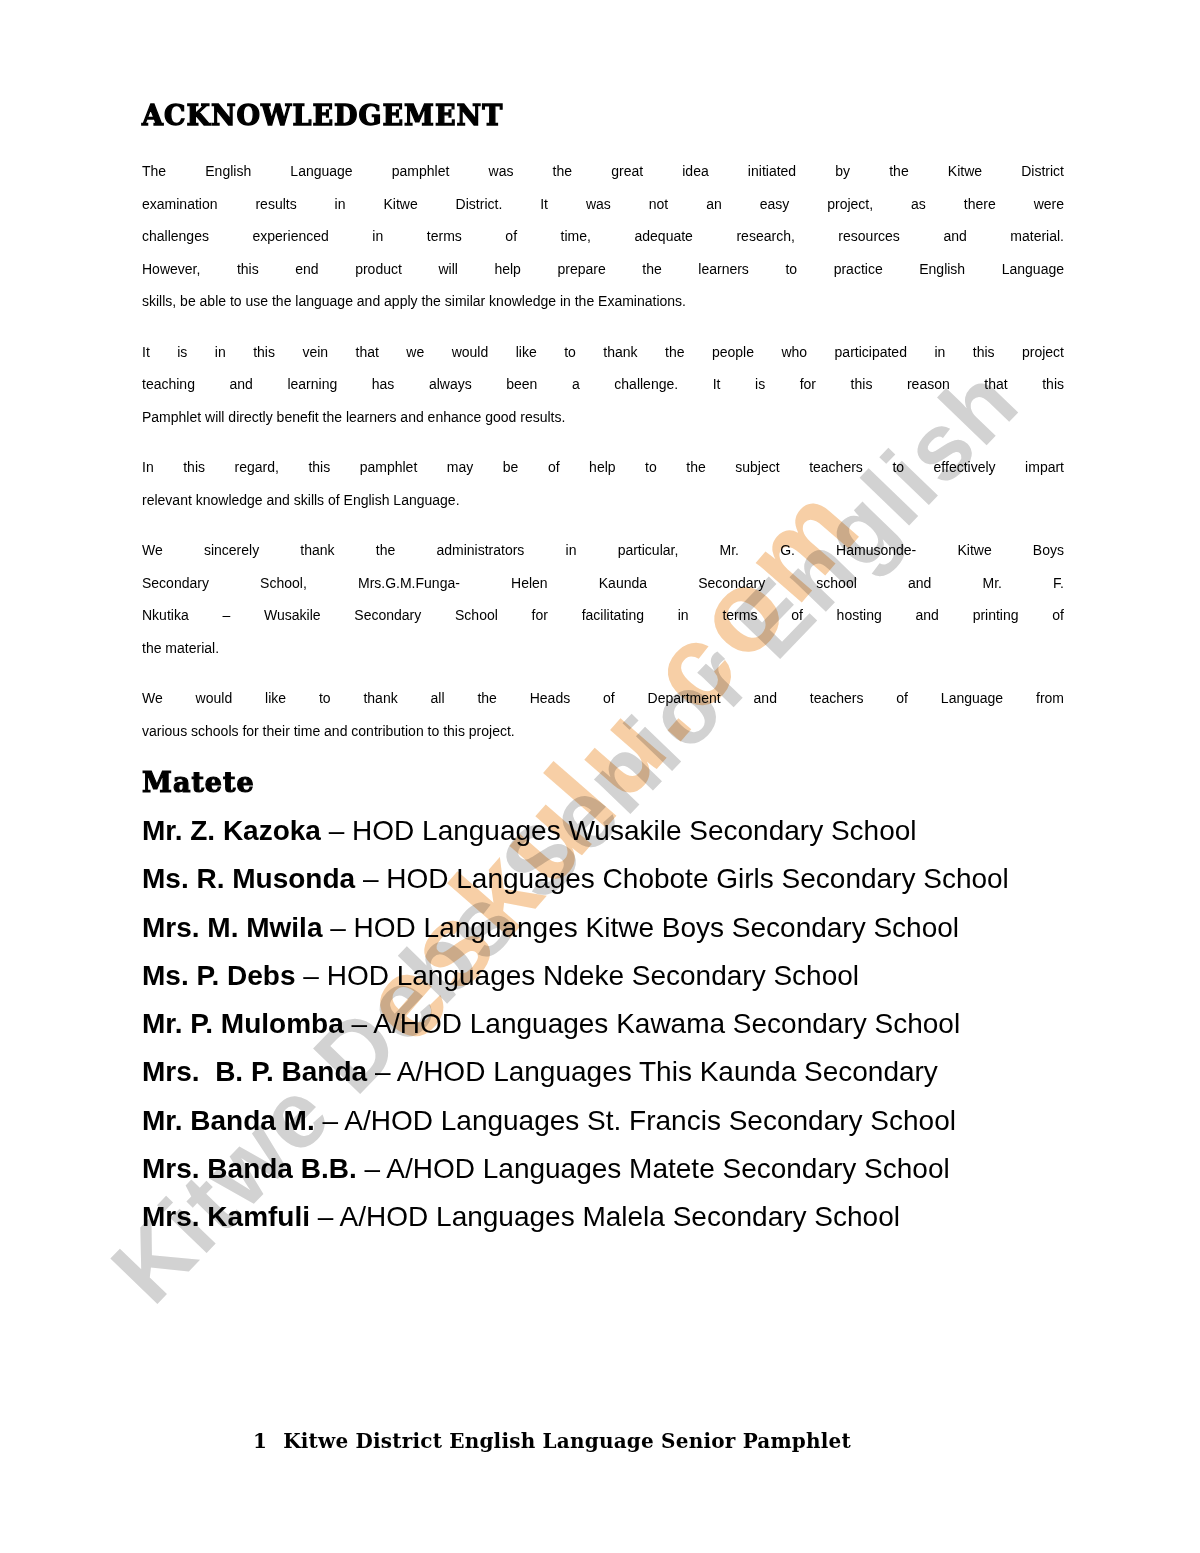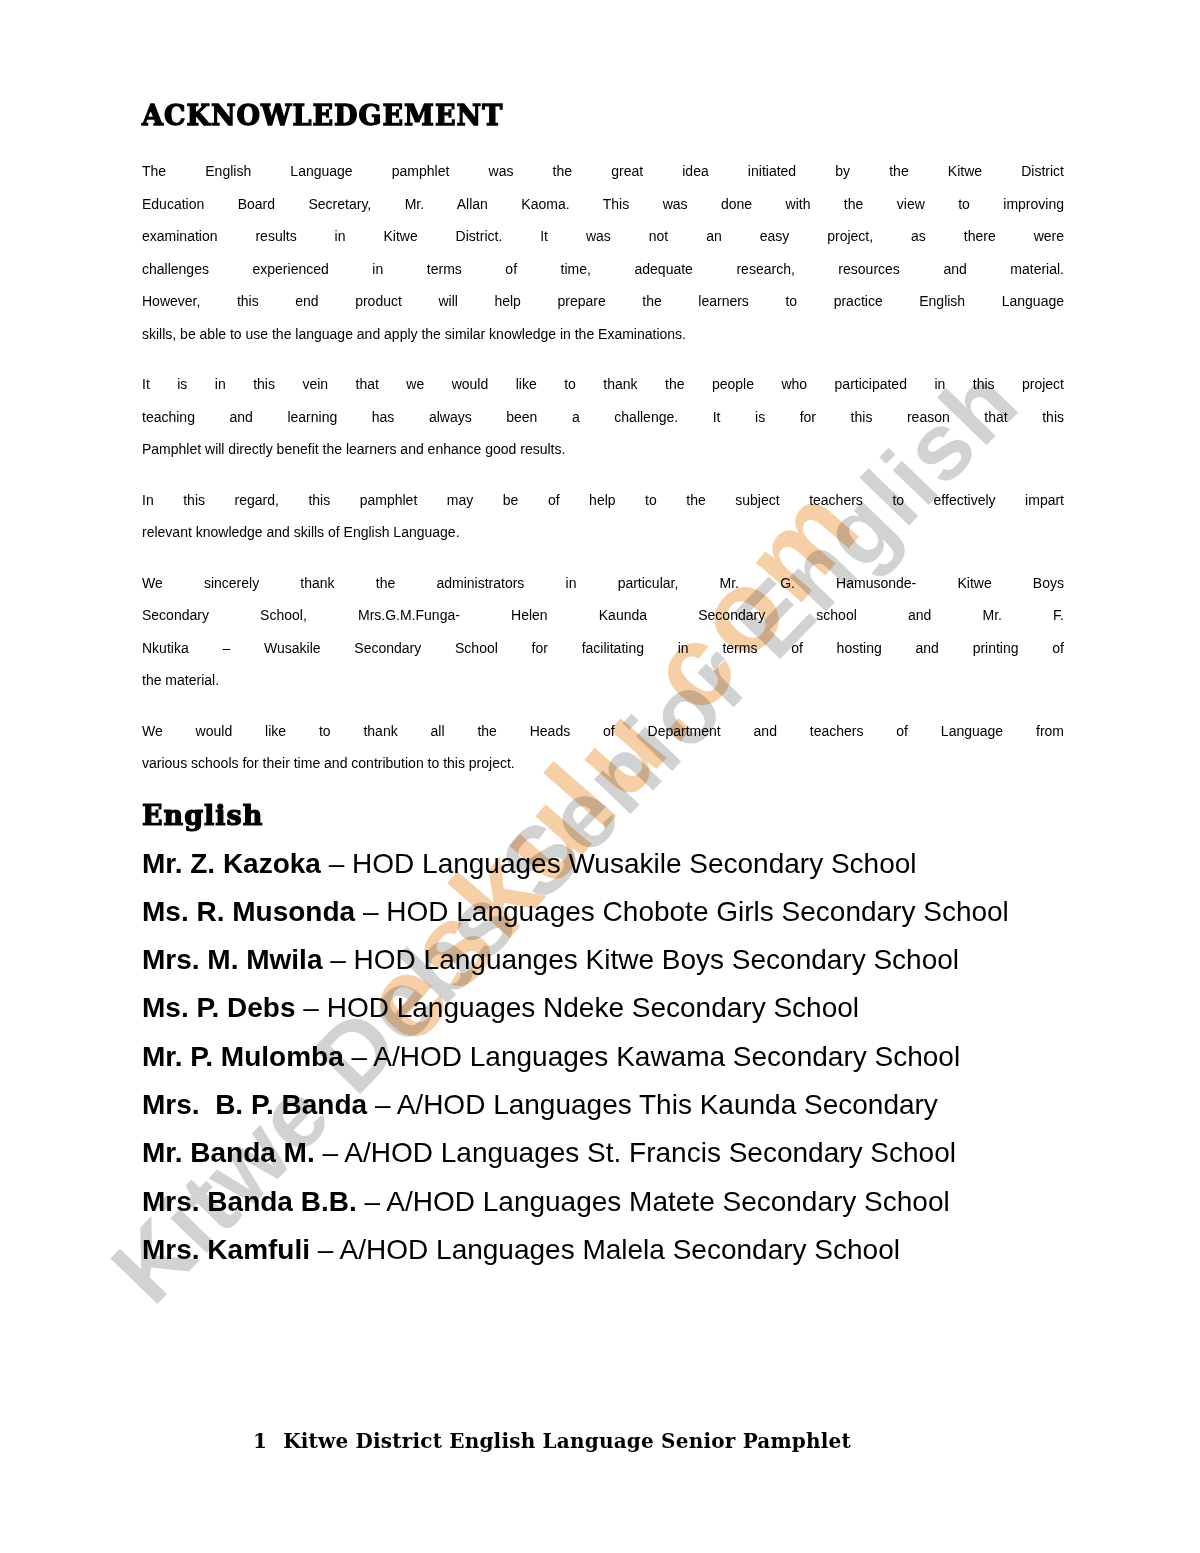--- a/index.html
+++ b/index.html
@@ -101,21 +101,20 @@
 
   <div class="wm wm-orange">eskulu.com</div>
 
   <div class="content">
 
     <h1 class="doc-title">ACKNOWLEDGEMENT</h1>
 
     <div id="paragraphs">
         <div class="para">
           <div class="pline">The English Language pamphlet was the great idea initiated by the Kitwe District</div>
-          <div class="pline">Education Board Secretary, Mr. Allan Kaoma. This was done with the view to improving</div>
           <div class="pline">examination results in Kitwe District. It was not an easy project, as there were</div>
           <div class="pline">challenges experienced in terms of time, adequate research, resources and material.</div>
           <div class="pline">However, this end product will help prepare the learners to practice English Language</div>
           <div class="pline plast">skills, be able to use the language and apply the similar knowledge in the Examinations.</div>
         </div>
         <div class="para">
           <div class="pline">It is in this vein that we would like to thank the people who participated in this project</div>
           <div class="pline">teaching and learning has always been a challenge. It is for this reason that this</div>
           <div class="pline plast">Pamphlet will directly benefit the learners and enhance good results.</div>
         </div>
@@ -128,21 +127,21 @@
           <div class="pline">Secondary School, Mrs.G.M.Funga- Helen Kaunda Secondary school and Mr. F.</div>
           <div class="pline">Nkutika – Wusakile Secondary School for facilitating in terms of hosting and printing of</div>
           <div class="pline plast">the material.</div>
         </div>
         <div class="para">
           <div class="pline">We would like to thank all the Heads of Department and teachers of Language from</div>
           <div class="pline plast">various schools for their time and contribution to this project.</div>
         </div>
       </div>
 
-    <h2 class="authors-heading">English</h2>
+    <h2 class="authors-heading">Matete</h2>
 
     <div id="authors">
         <div class="author-item"><span class="author-name">Mr. Z. Kazoka</span><span class="author-role"> – HOD Languages Wusakile Secondary School</span></div>
         <div class="author-item"><span class="author-name">Ms. R. Musonda</span><span class="author-role"> – HOD Languages Chobote Girls Secondary School</span></div>
         <div class="author-item"><span class="author-name">Mrs. M. Mwila</span><span class="author-role"> – HOD Languanges Kitwe Boys Secondary School</span></div>
         <div class="author-item"><span class="author-name">Ms. P. Debs</span><span class="author-role"> – HOD Languages Ndeke Secondary School</span></div>
         <div class="author-item"><span class="author-name">Mr. P. Mulomba</span><span class="author-role"> – A/HOD Languages Kawama Secondary School</span></div>
         <div class="author-item"><span class="author-name">Mrs.&nbsp; B. P. Banda</span><span class="author-role"> – A/HOD Languages This Kaunda Secondary</span></div>
         <div class="author-item"><span class="author-name">Mr. Banda M.</span><span class="author-role"> – A/HOD Languages St. Francis Secondary School</span></div>
         <div class="author-item"><span class="author-name">Mrs. Banda B.B.</span><span class="author-role"> – A/HOD Languages Matete Secondary School</span></div>

